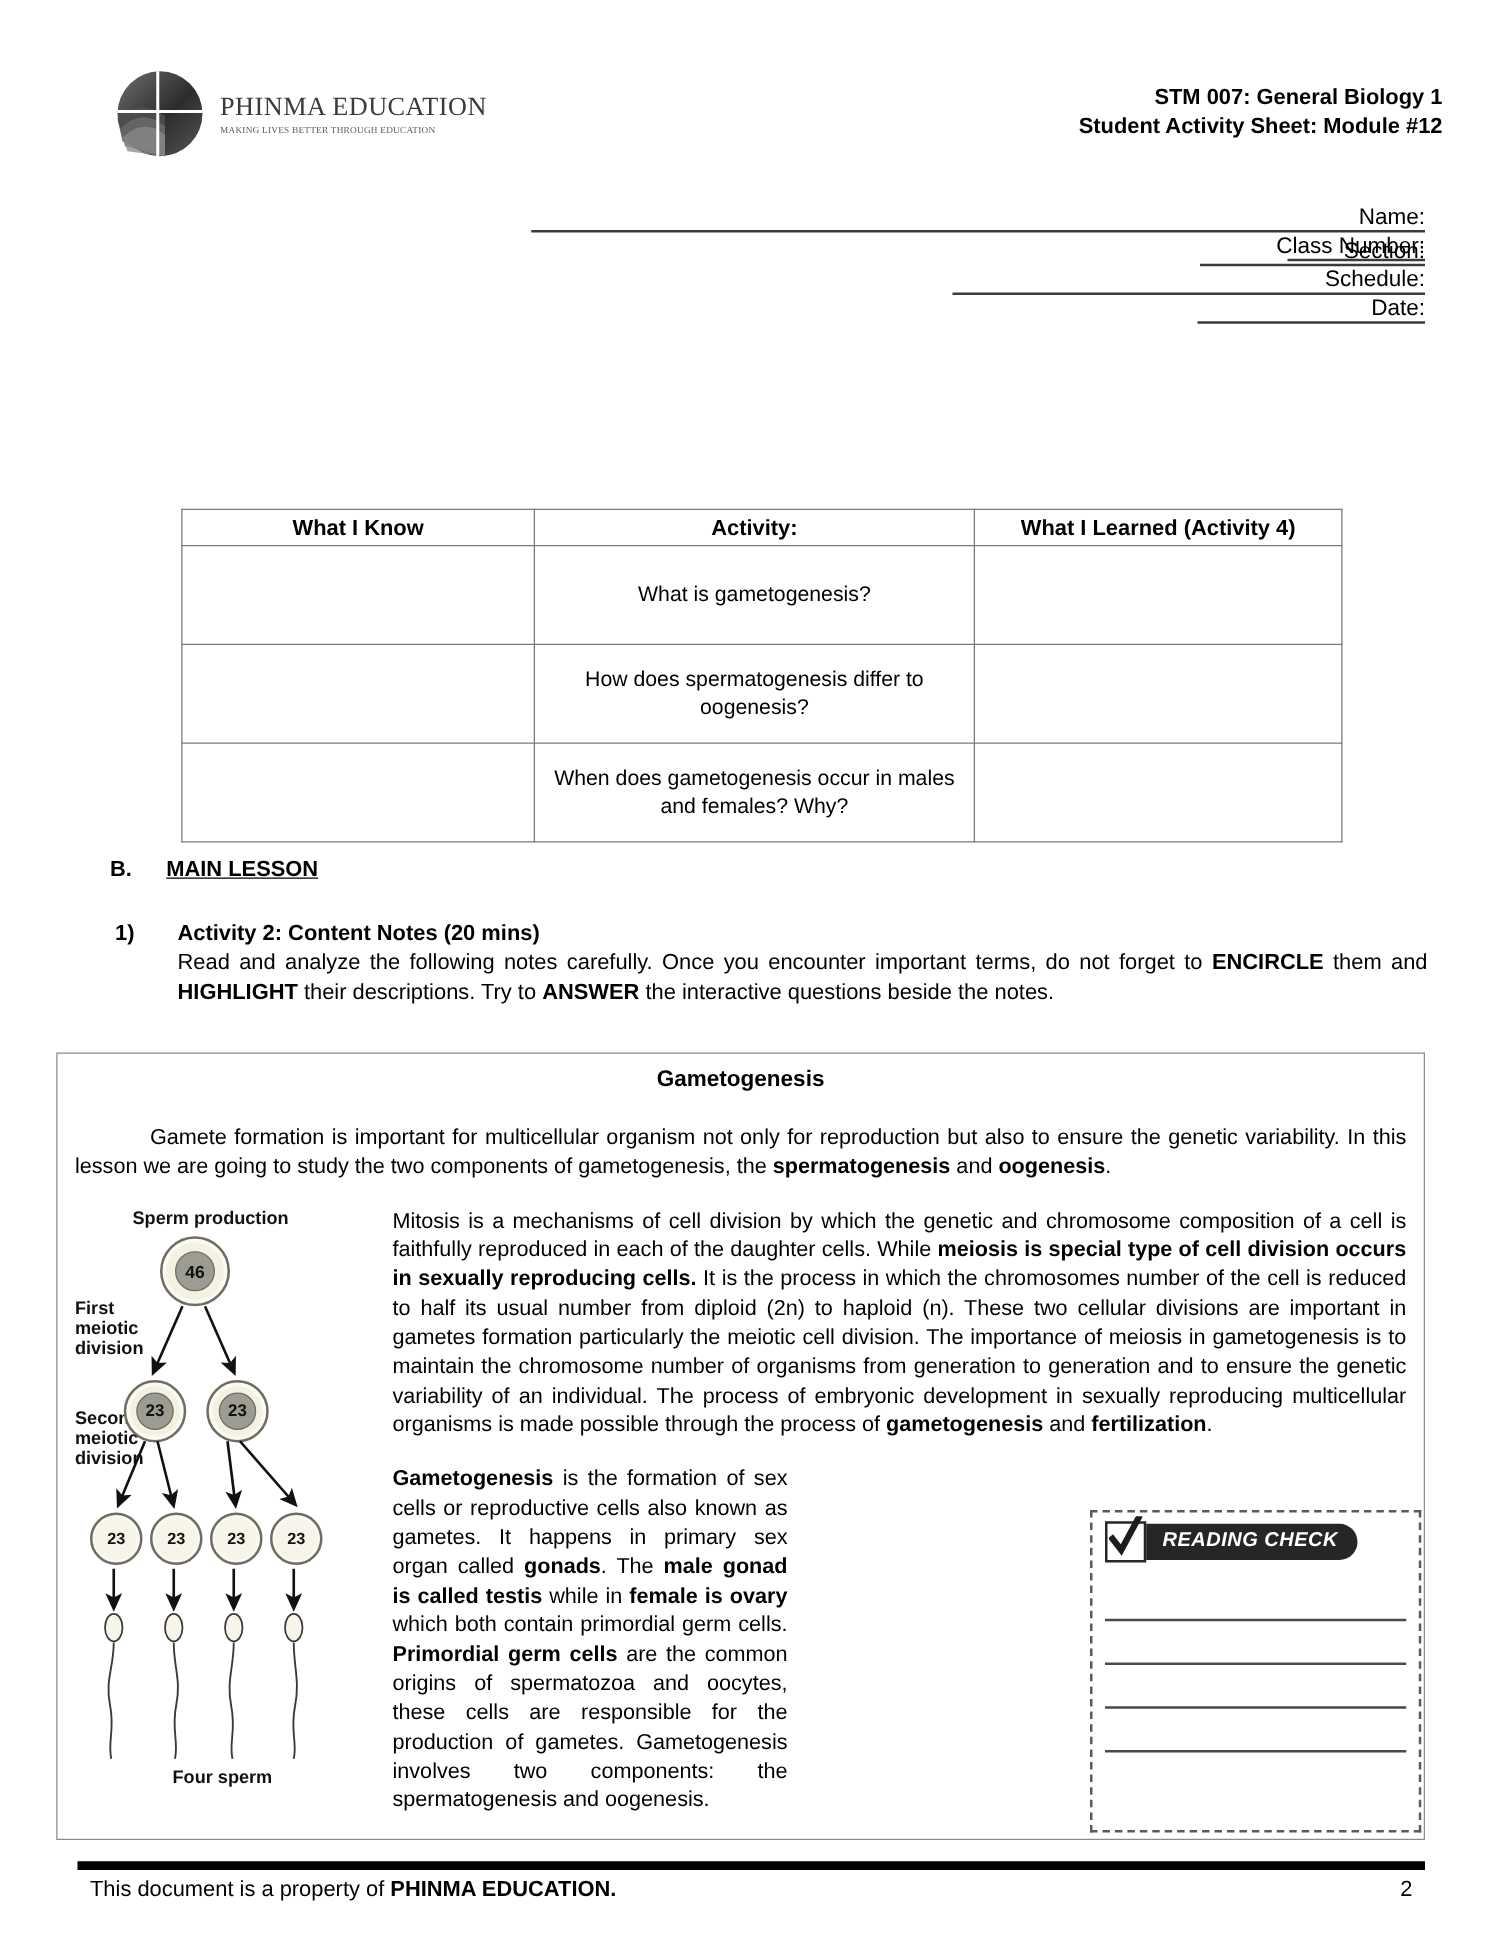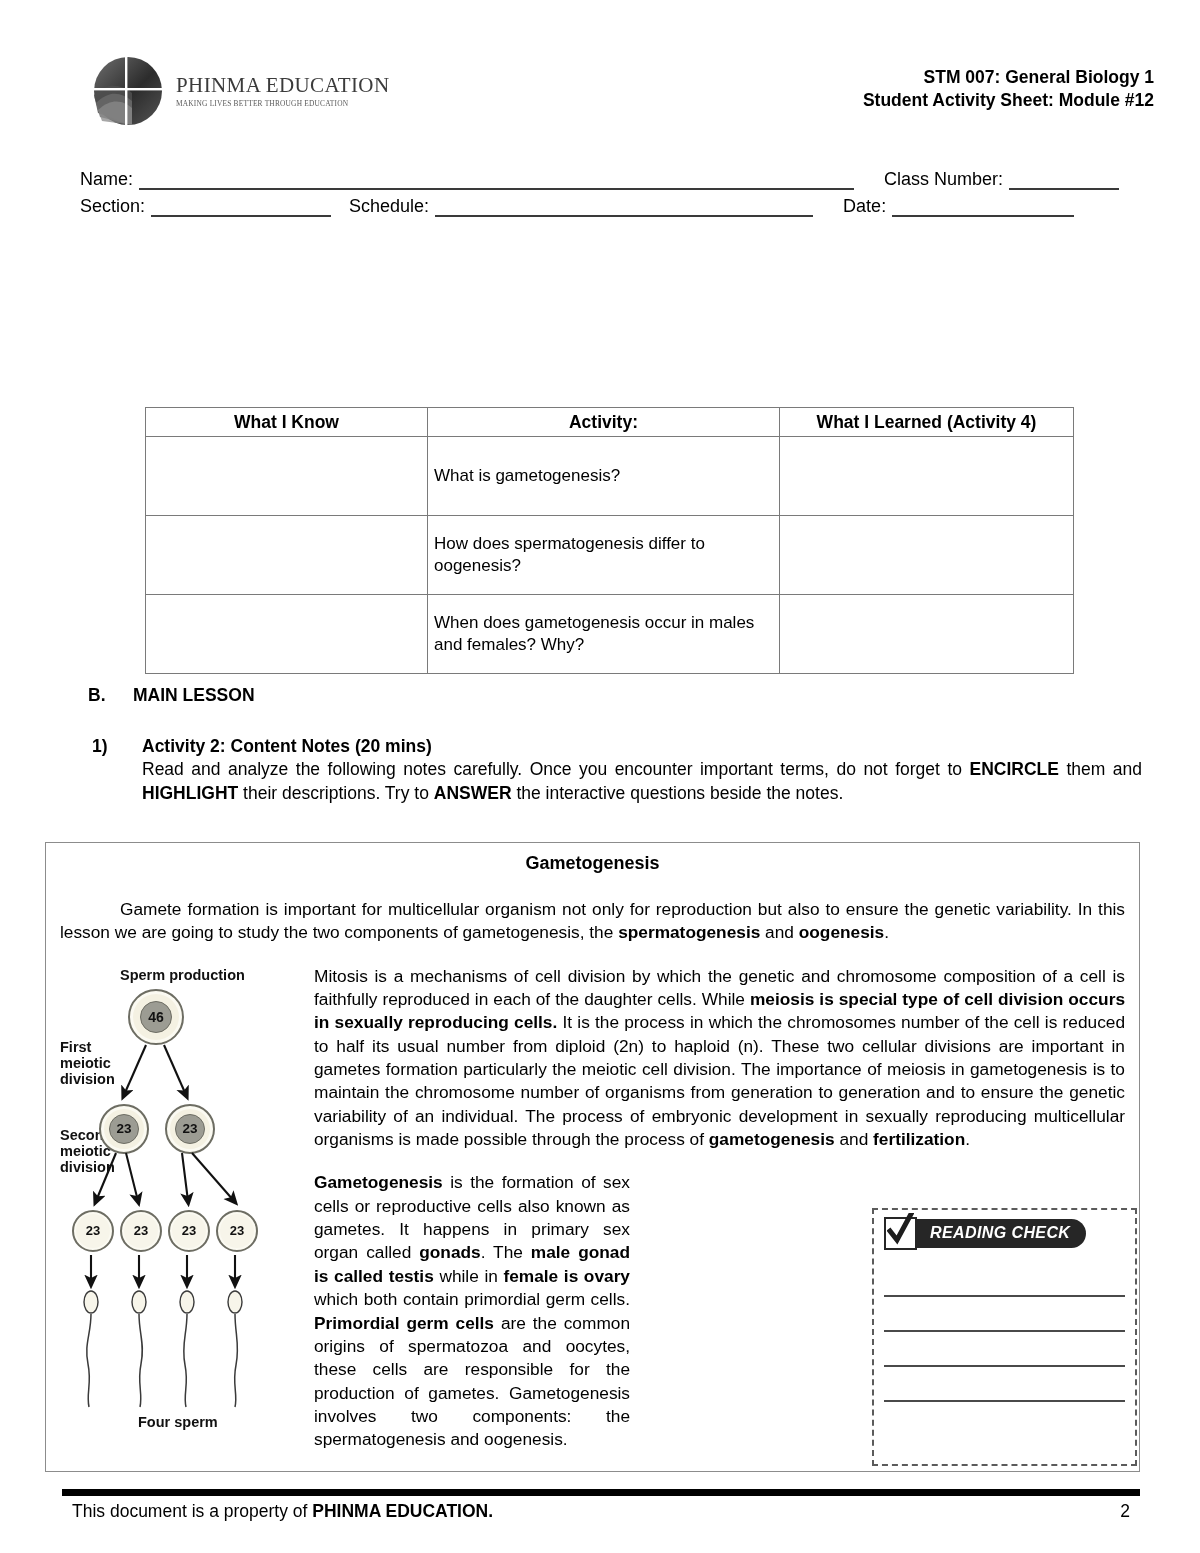--- a/index.html
+++ b/index.html
@@ -64,20 +64,21 @@
   .idblock {
     position: absolute;
     left: 80px; top: 163px;
     width: 1060px;
     font-size: 18px;
   }
   .idrow {
     display: flex;
     align-items: flex-end;
     height: 27px;
+    flex-direction: column;
   }
   .lbl { white-space: nowrap; }
   .rule {
     border-bottom: 2px solid #3a3a3a;
     height: 17px;
     margin-left: 6px;
   }
   .sp { display: inline-block; }
 
   
@@ -105,38 +106,39 @@
     border: 1.5px solid #7a7a7a;
     padding: 3px 6px;
   }
   .kwl th {
     text-align: center;
     font-weight: bold;
     height: 22px;
     font-size: 17.5px;
   }
   .kwl td.qcell {
+    text-align: center;
     height: 72px;
     vertical-align: middle;
     line-height: 1.3;
   }
   .kwl td.blank { height: 72px; }
   .col-a { width: 282px; }
   .col-b { width: 352px; }
   .col-c { width: 294px; }
 
   
   .sec-b {
     position: absolute;
     left: 88px; top: 685px;
     font-size: 17.5px;
     font-weight: bold;
   }
   .sec-b .letter { display: inline-block; width: 45px; }
-  .sec-b .underlined { }
+  .sec-b .underlined { text-decoration: underline; }
 
   .activity {
     position: absolute;
     left: 92px; top: 735px;
     width: 1050px;
     font-size: 17.5px;
     line-height: 1.33;
   }
   .activity .num {
     position: absolute;
@@ -182,21 +184,21 @@
     margin: 2px 14px 0 0;
     position: relative;
   }
   .diagram .dlabel {
     position: absolute;
     font-weight: bold;
     font-size: 14.5px;
     line-height: 1.12;
     color: #111;
   }
-  .diagram .lbl-sperm { left: 60px; top: 0px; }
+  .diagram .lbl-sperm { left: 46px; top: 0px; }
   .diagram .lbl-first { left: 0px; top: 72px; }
   .diagram .lbl-second { left: 0px; top: 160px; }
   .diagram .lbl-four { left: 78px; top: 447px; }
 
   .cell {
     position: absolute;
     border-radius: 50%;
     background: #f4f1e2;
     border: 2px solid #6d6d63;
     box-shadow: inset 0 0 0 3px #fbfaf2;

